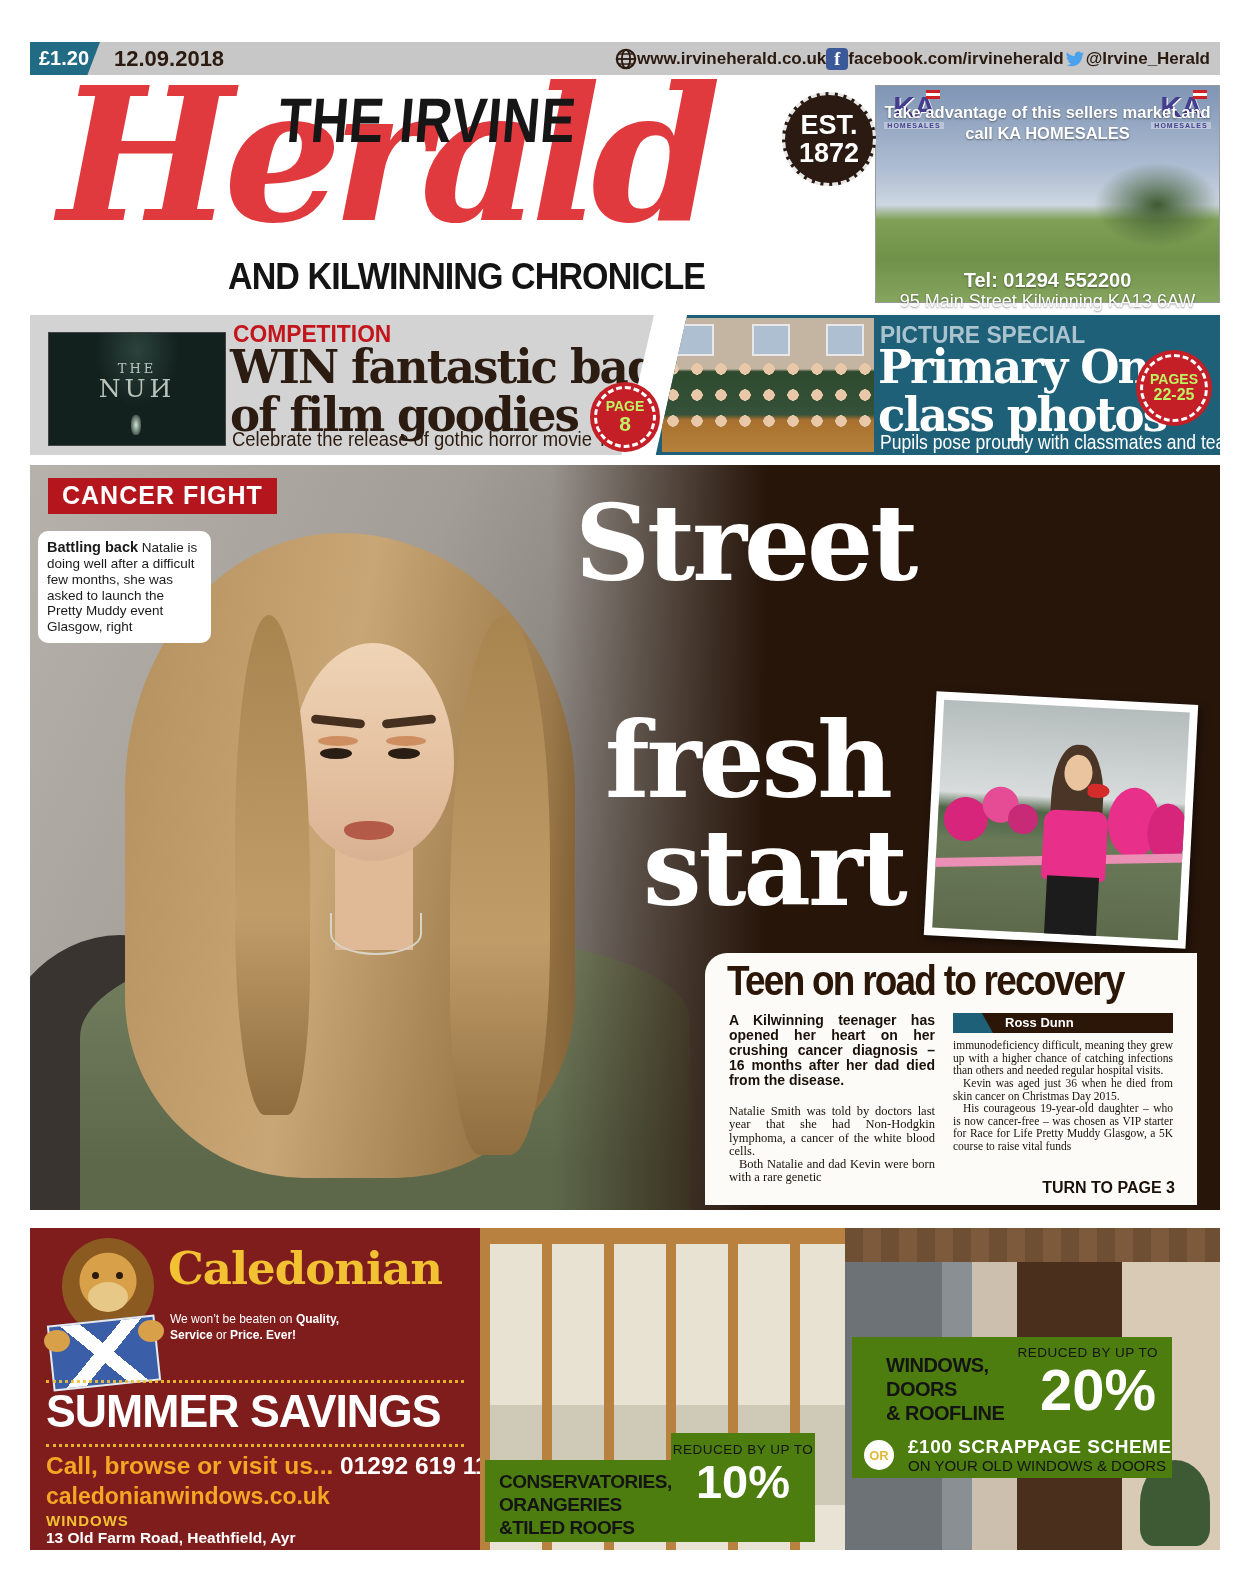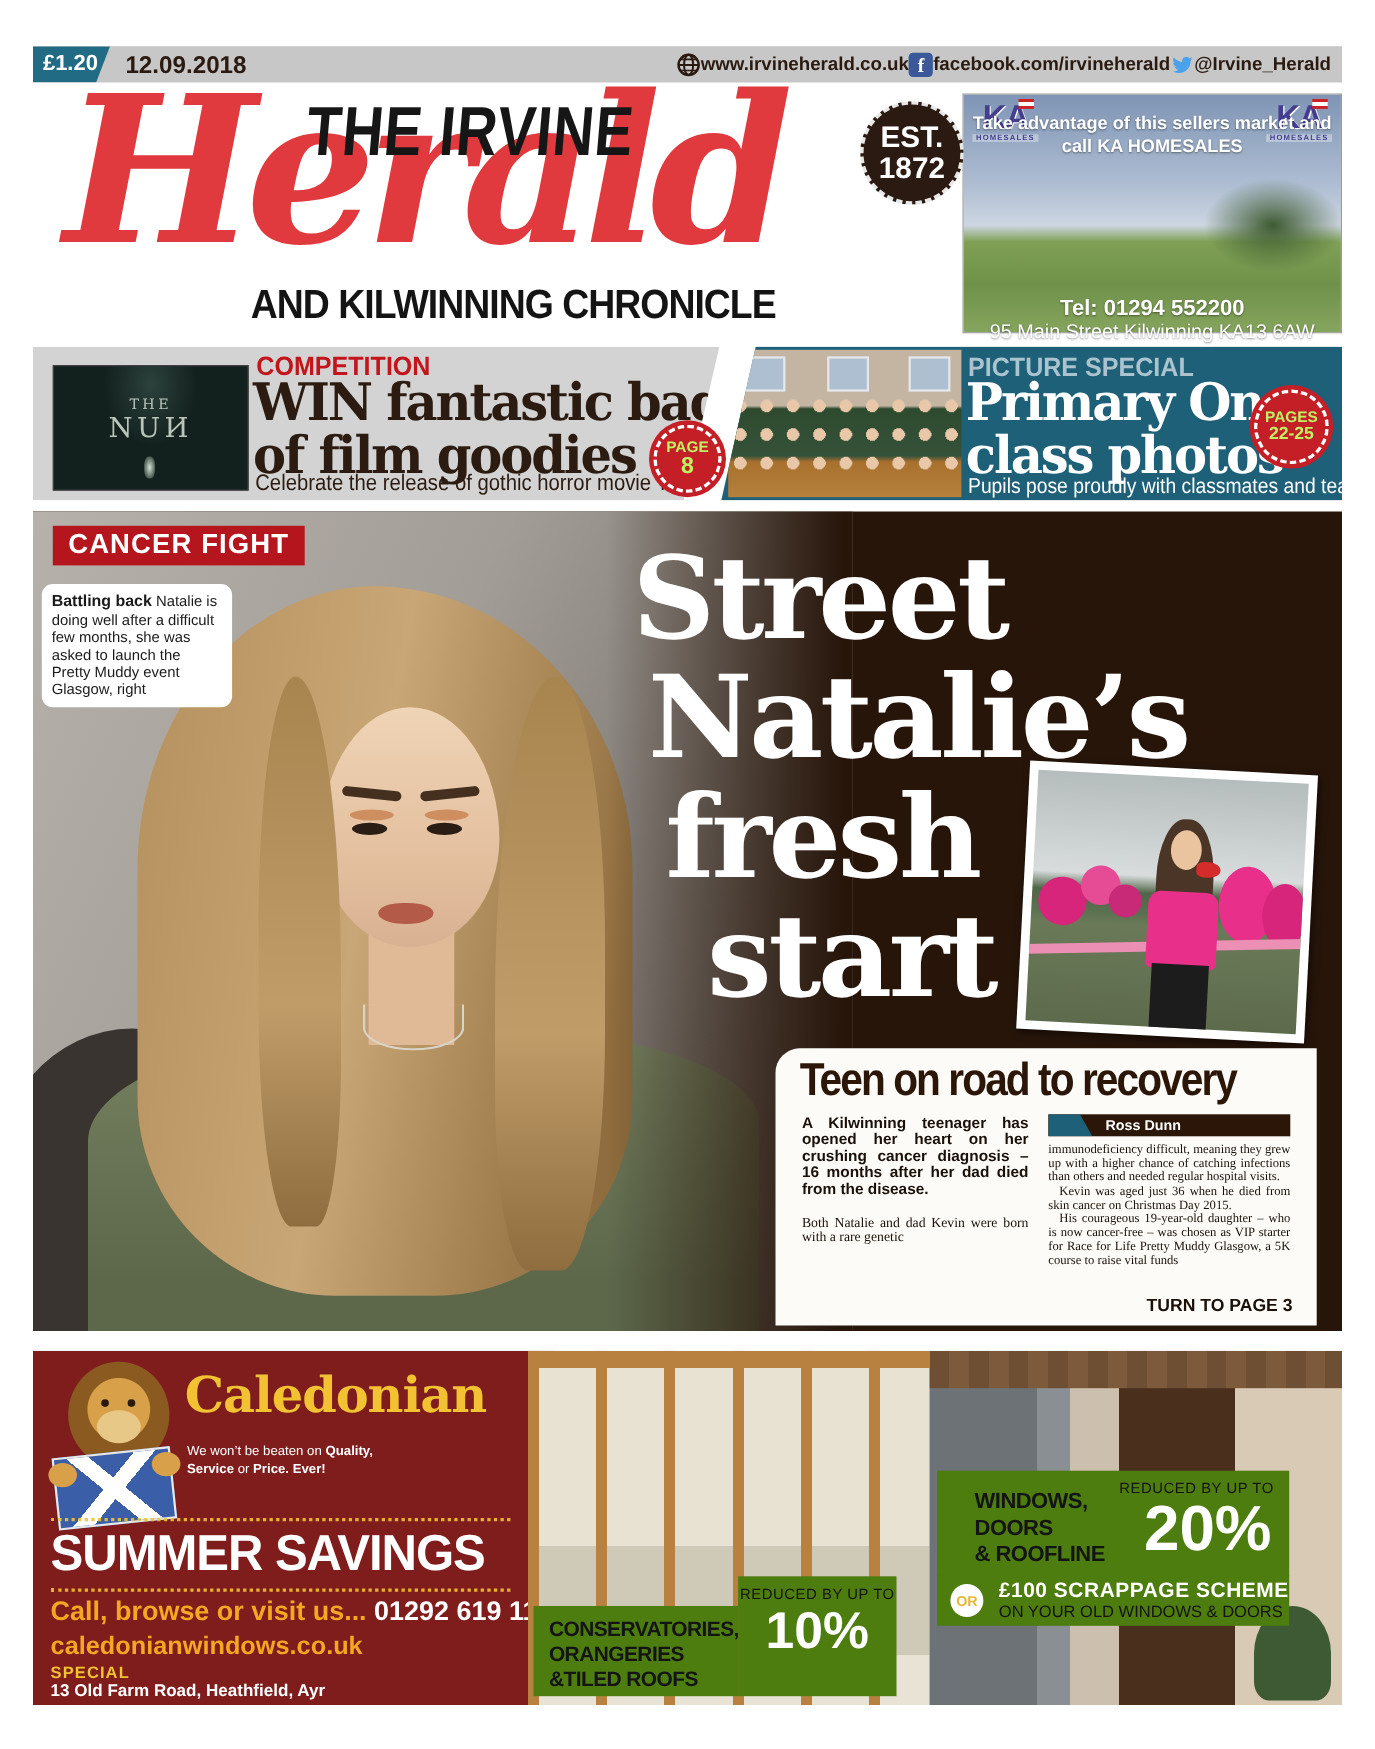--- a/index.html
+++ b/index.html
@@ -309,21 +309,20 @@
     </div>
     <div class="abs" id="photoBlend"></div>
 
     <div class="abs" id="sectionBanner">CANCER FIGHT</div>
     <div class="abs" id="captionBox">
       <span class="cap-t">Battling back</span>
       <span>Natalie is doing well after a difficult few months, she was asked to launch the Pretty Muddy event Glasgow, right</span>
     </div>
 
     <div class="abs hl" id="hl0">Street</div>
-    <div class="abs hl" id="hl1">Natalie’s</div>
     <div class="abs hl" id="hl2">fresh</div>
     <div class="abs hl" id="hl3">start</div>
 
     <div class="abs" id="insetPhoto">
       <div id="insetInner">
         <div class="pinkblob" style="left:6px;top:96px;width:44px;height:44px;background:#d6257b;"></div>
         <div class="pinkblob" style="left:44px;top:84px;width:36px;height:36px;background:#e64b96;"></div>
         <div class="pinkblob" style="left:170px;top:78px;width:52px;height:70px;background:#e8308a;"></div>
         <div class="pinkblob" style="left:210px;top:92px;width:40px;height:58px;background:#d6257b;"></div>
         <div class="pinkblob" style="left:70px;top:100px;width:30px;height:30px;background:#c92a77;"></div>
@@ -333,20 +332,21 @@
         <div id="girlTop"></div>
         <div id="girlLegs"></div>
         <div id="horn"></div>
       </div>
     </div>
 
     <div class="abs" id="articlePanel">
       <div class="abs" id="strap">Teen on road to recovery</div>
       <div class="abs" id="intro">A Kilwinning teenager has opened her heart on her crushing cancer diagnosis – 16 months after her dad died from the disease.</div>
       <div class="abs" id="col1Body">
+        <p>Natalie Smith was told by doctors last year that she had Non-Hodgkin lymphoma, a cancer of the white blood cells.</p>
         <p>Both Natalie and dad Kevin were born with a rare genetic</p>
       </div>
       <div class="abs" id="bylineBar">
         <div id="bylineTeal"></div>
         <div id="bylineName">Ross Dunn</div>
       </div>
       <div class="abs" id="col2Body">
         <p>immunodeficiency difficult, meaning they grew up with a higher chance of catching infections than others and needed regular hospital visits.</p>
         <p>Kevin was aged just 36 when he died from skin cancer on Christmas Day 2015.</p>
         <p>His courageous 19-year-old daughter – who is now cancer-free – was chosen as VIP starter for Race for Life Pretty Muddy Glasgow, a 5K course to raise vital funds</p>
@@ -371,21 +371,21 @@
         <span>We won’t be beaten on </span><span class="bd">Quality,</span><br>
         <span class="bd">Service</span><span> or </span><span class="bd">Price. Ever!</span>
       </div>
       <div class="abs dotline" id="dot1"></div>
       <div class="abs" id="calBanner">SUMMER SAVINGS</div>
       <div class="abs dotline" id="dot2"></div>
       <div class="abs" id="calCall">
         <span class="lbl">Call, browse or visit us... </span><span>01292 619 111</span>
       </div>
       <div class="abs" id="calWeb">caledonianwindows.co.uk</div>
-      <div class="abs" id="calShow">SPECIAL</div>
+      <div class="abs" id="calShow">WINDOWS</div>
       <div class="abs" id="calAddr">13 Old Farm Road, Heathfield, Ayr</div>
     </div>
 
     <div class="abs" id="consPhoto"></div>
     <div class="abs" id="doorPhoto">
       <div id="doorCeiling"></div>
       <div id="doorHandle"></div>
       <div id="plant"></div>
     </div>
 

